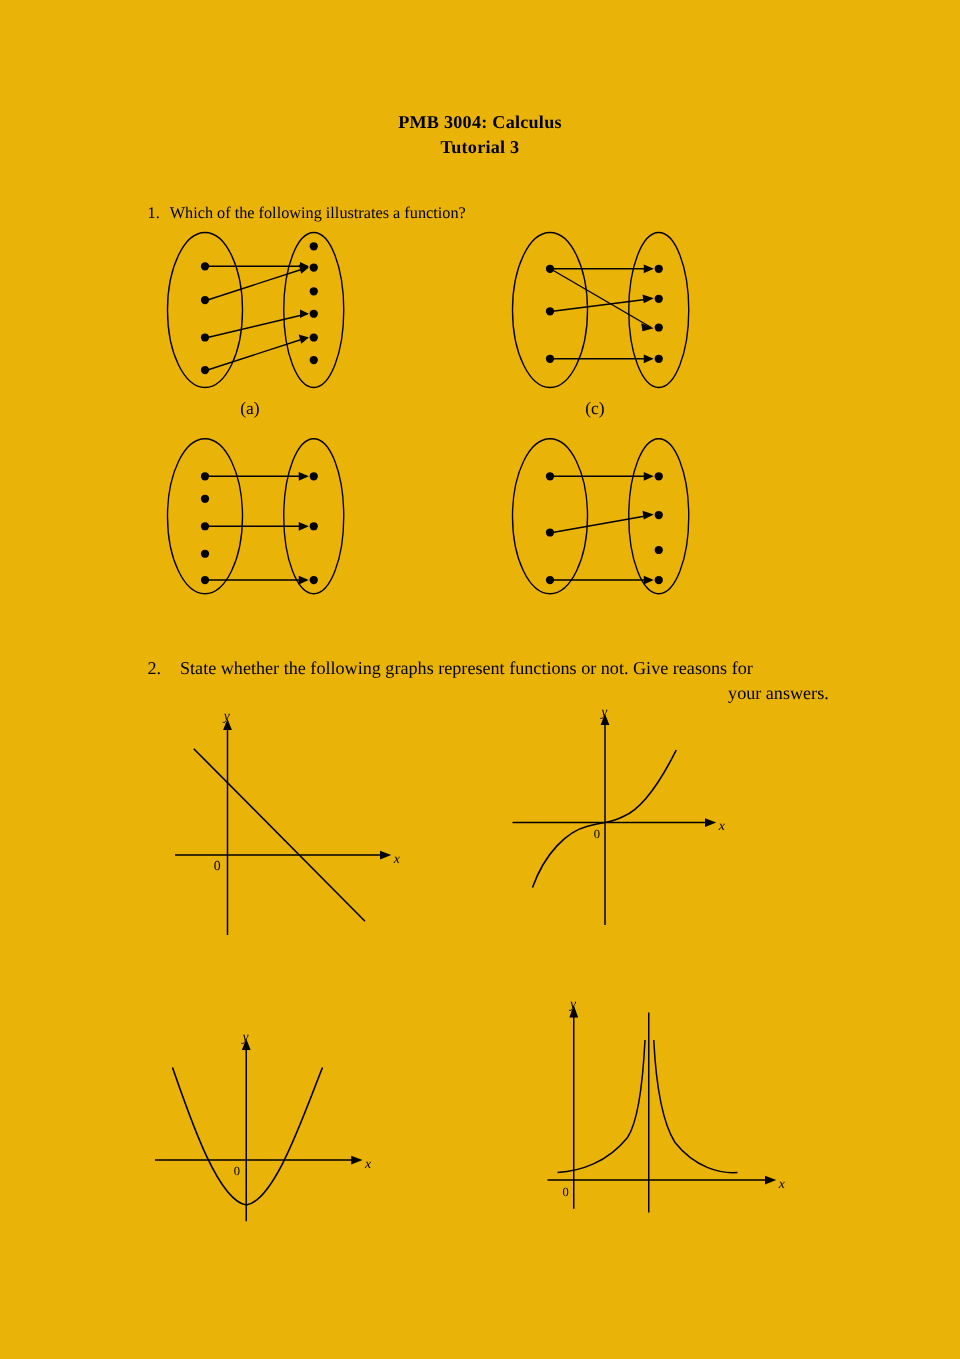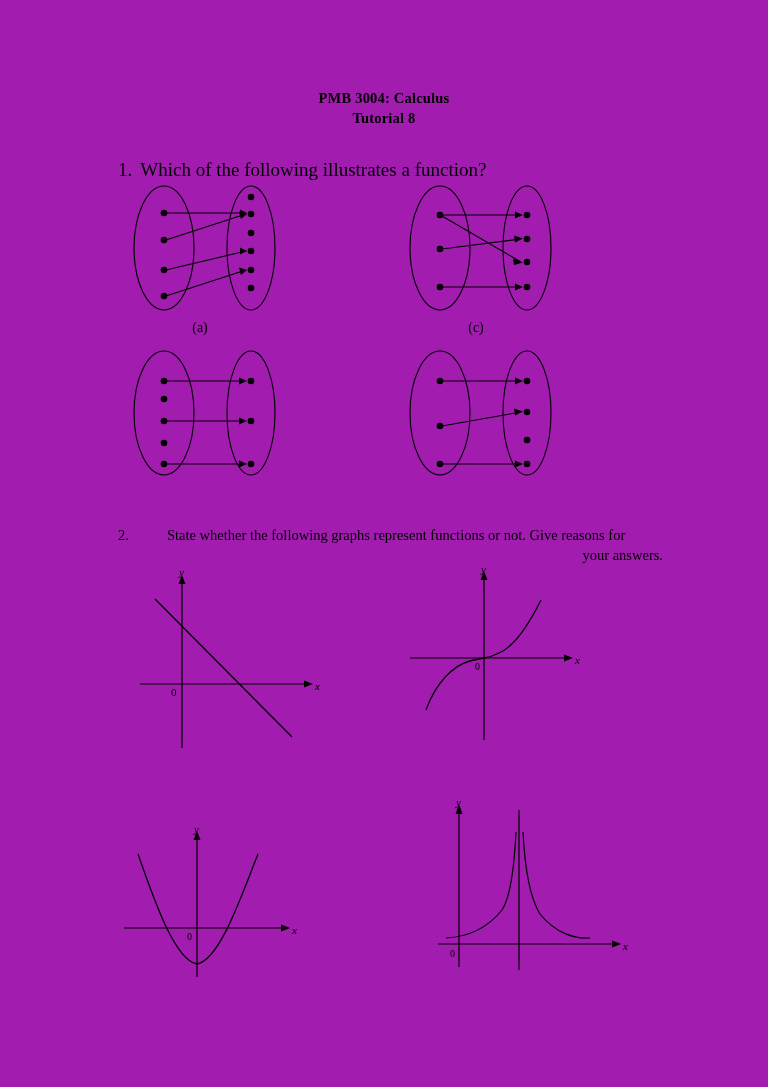--- a/index.html
+++ b/index.html
@@ -14,21 +14,21 @@
     font-family: "Liberation Serif", "DejaVu Serif", serif;
     color: #000000;
     overflow: hidden;
   }
 
   .page {
     position: absolute;
     left: 0; top: 0;
     width: 768px;
     height: 1087px;
-    background: #a21caf;
+    background: #eab308;
   }
 
   
   .title-block {
     position: absolute;
     left: 0;
     top: 88px;
     width: 768px;
     text-align: center;
   }
@@ -38,21 +38,21 @@
     letter-spacing: 0.2px;
     line-height: 20px;
   }
 
   
   .q1 {
     position: absolute;
     left: 118px;
     top: 160px;
     width: 560px;
-    font-size: 19px;
+    font-size: 13px;
     line-height: 19px;
   }
   .q1 .num { margin-right: 8px; }
 
   .q2 {
     position: absolute;
     left: 118px;
     top: 525px;
     width: 545px;
     font-size: 14.5px;
@@ -62,21 +62,20 @@
     display: flex;
     align-items: flex-start;
   }
   .q2-num {
     width: 26px;
     flex: 0 0 26px;
   }
   .q2-body {
     flex: 1;
     text-align: justify;
-    margin-left: 23px;
   }
   .q2-body .line2 { display: block; text-align: right; }
 
   
   .fig {
     position: absolute;
   }
   .fig svg { display: block; overflow: visible; }
 
   .fig-caption {
@@ -86,21 +85,21 @@
     width: 60px;
   }
 </style>
 </head>
 <body>
 
 <div class="page">
 
   <div class="title-block">
     <div class="title-line">PMB 3004:  Calculus</div>
-    <div class="title-line">Tutorial 8</div>
+    <div class="title-line">Tutorial 3</div>
   </div>
 
   <div class="q1">
     <span class="num">1.</span><span>Which of the following illustrates a function?</span>
   </div>
 
   <div class="fig" style="left:132px; top:183px;">
     <svg width="150" height="130" viewBox="0 0 150 130" aria-hidden="true">
 
       <ellipse cx="32" cy="65" rx="30" ry="62" fill="none" stroke="#000" stroke-width="1.1"></ellipse>

